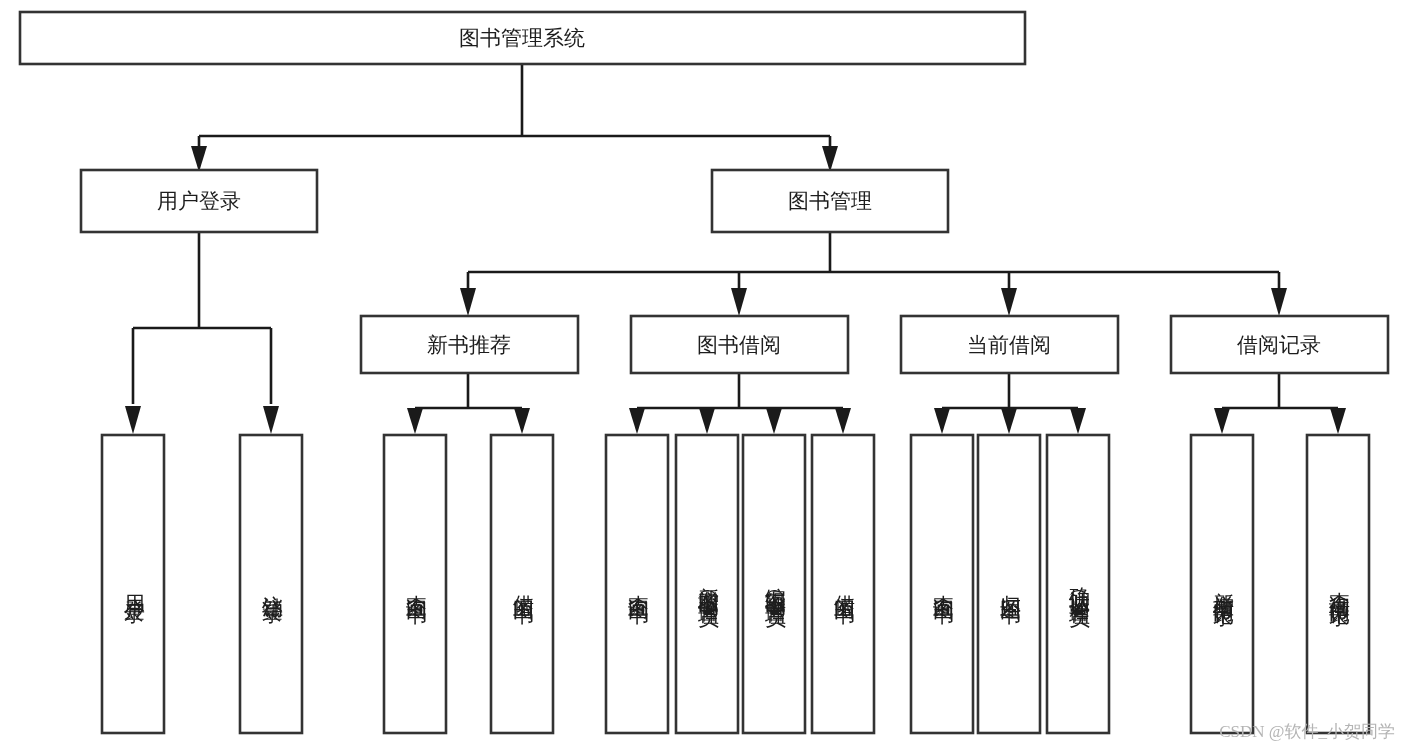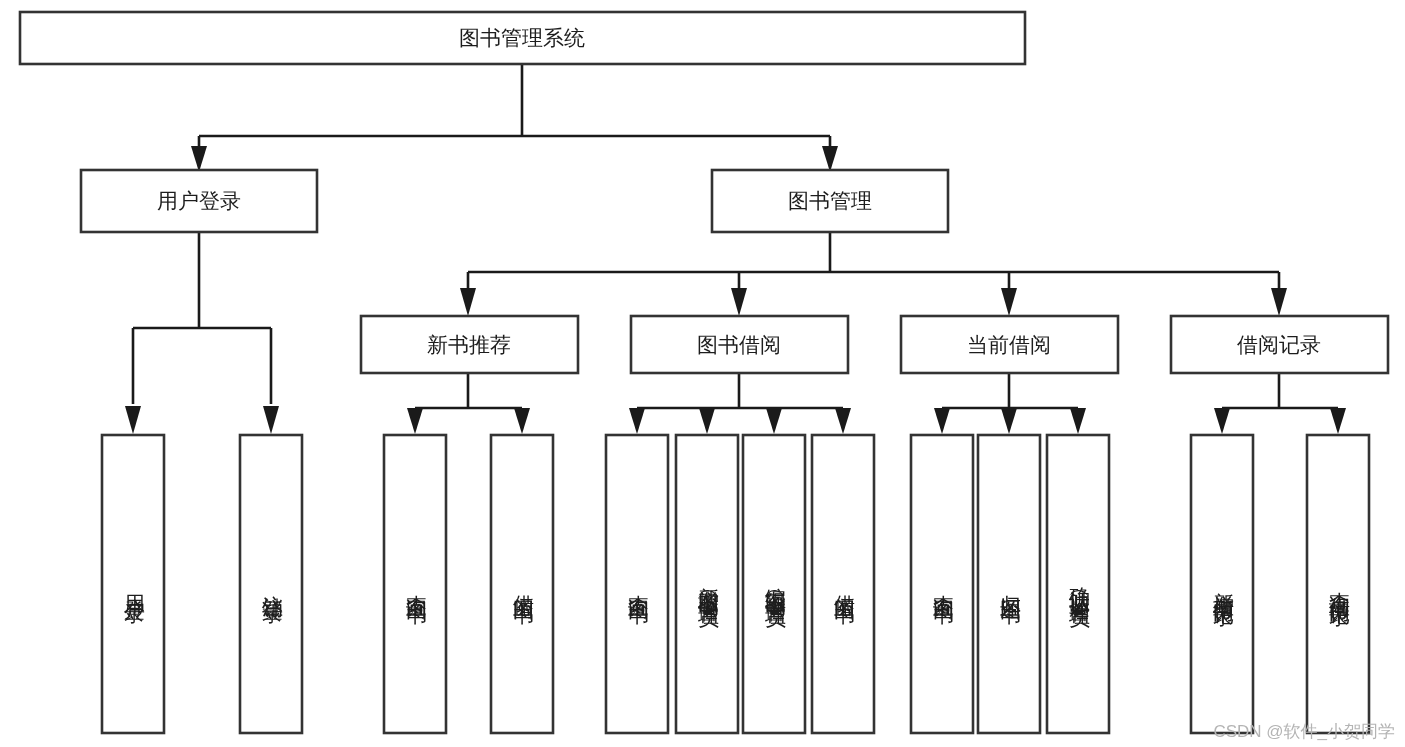--- a/index.html
+++ b/index.html
@@ -54,21 +54,21 @@
     font-size: 21px;
     text-anchor: middle;
     dominant-baseline: middle;
     writing-mode: vertical-rl;
     letter-spacing: 3px;
   }
   .watermark {
     position: absolute;
     right: 10px;
     bottom: 4px;
-    font-family: Liberation Sans, sans-serif;
+    font-family: Liberation Serif, serif;
     font-size: 17px;
     color: #b4b4b4;
     white-space: nowrap;
     user-select: none;
   }
 </style>
 </head>
 <body>
 
 <div id="diagram-root">

